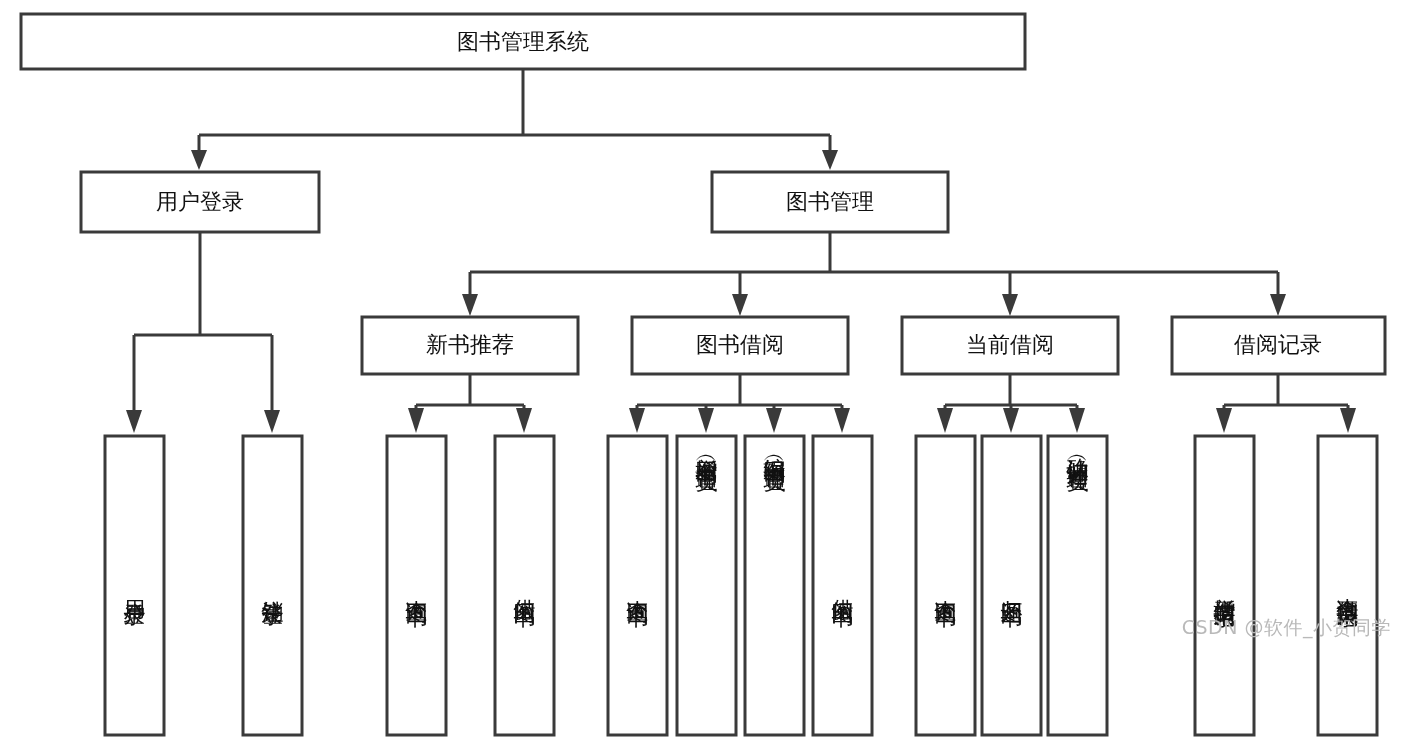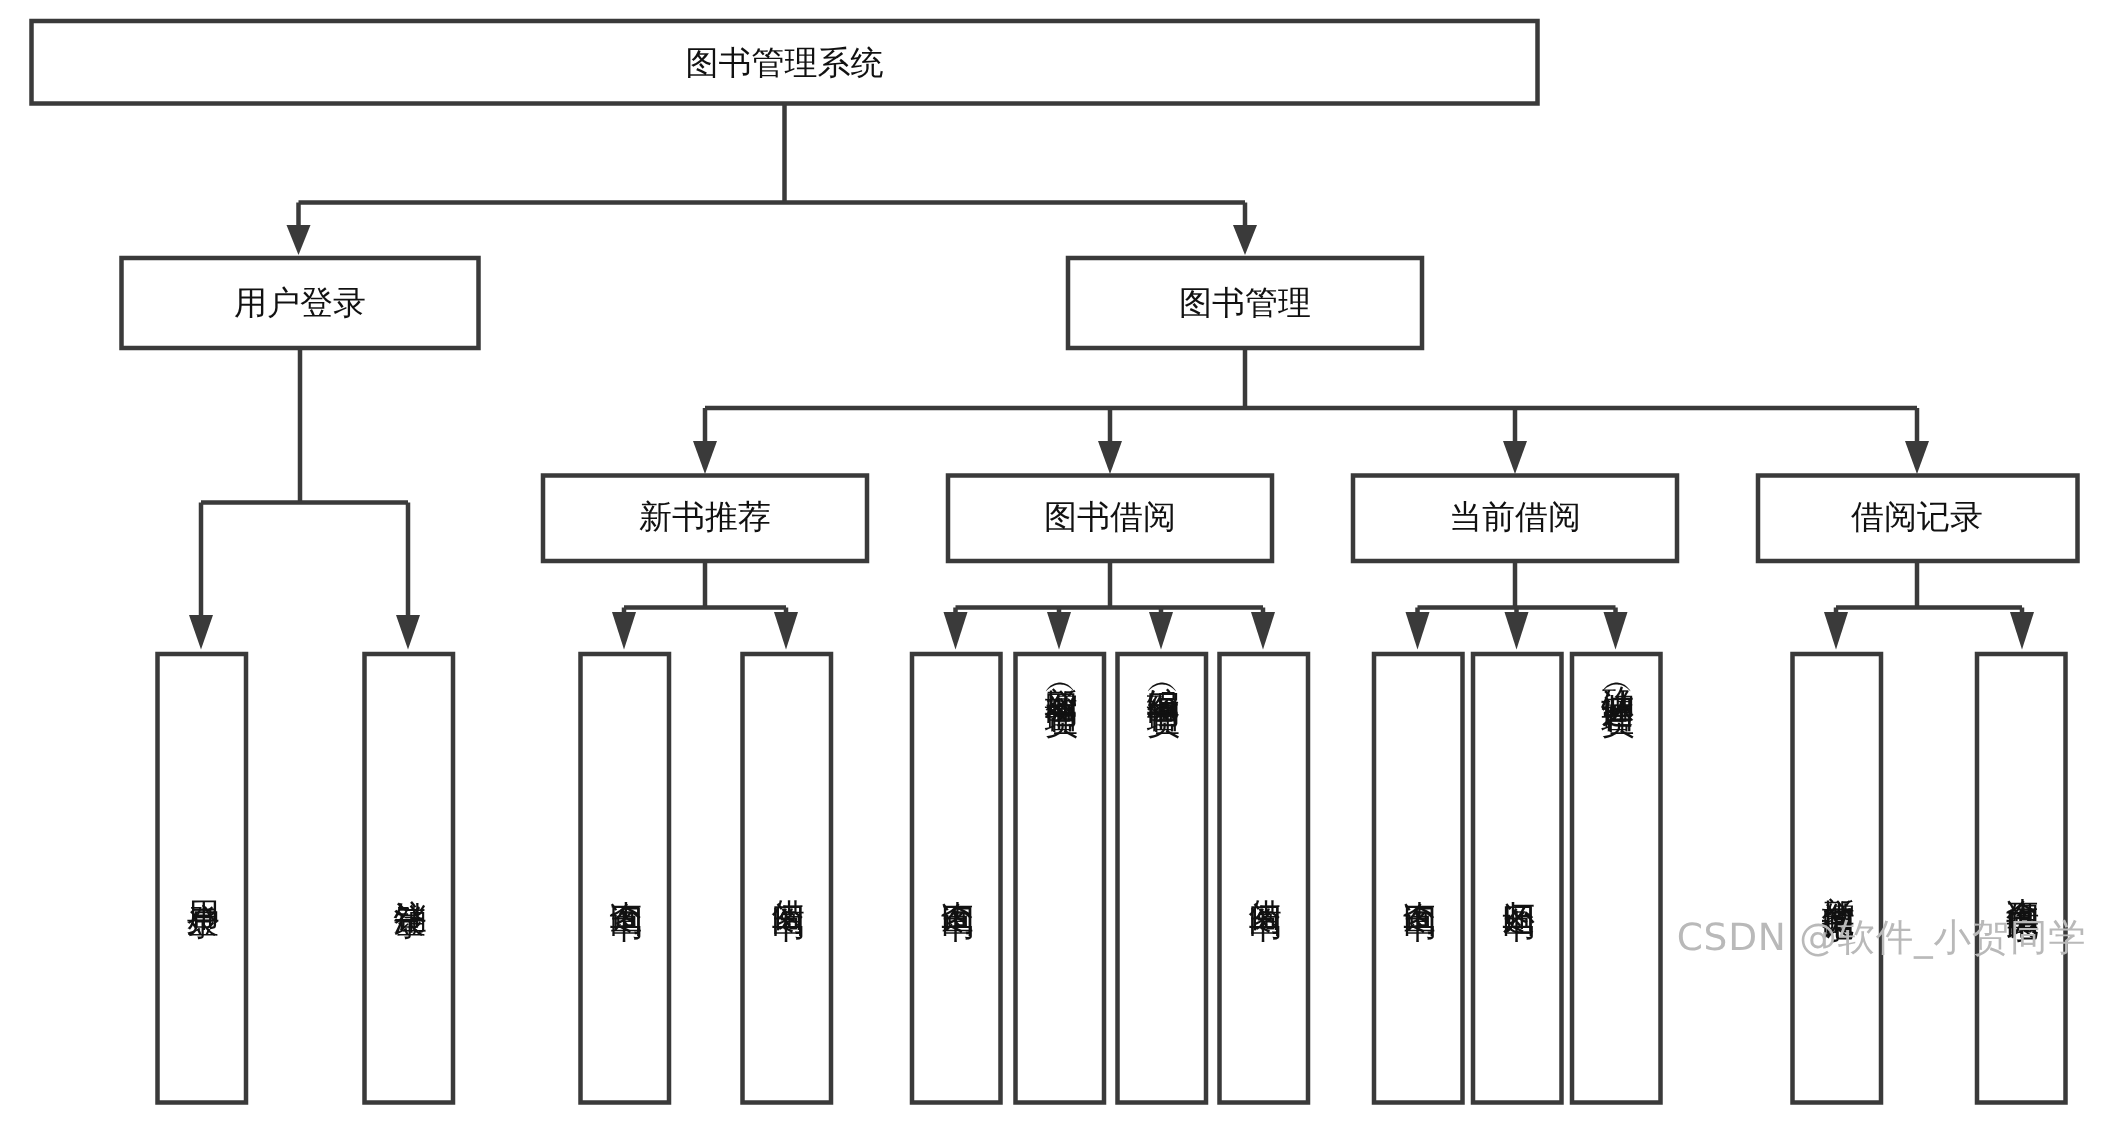--- a/index.html
+++ b/index.html
@@ -66,21 +66,21 @@
   }
   .vbox-wrap {
     position: absolute;
     display: flex;
     align-items: center;
     justify-content: center;
   }
   .watermark {
     position: absolute;
     font-family: "DejaVu Sans", "Liberation Sans", sans-serif;
-    font-size: 25px;
+    font-size: 19px;
     color: #b9b9b9;
     white-space: nowrap;
     letter-spacing: 0.5px;
   }
 </style>
 </head>
 <body>
 
 <div id="diagram-root">
 

